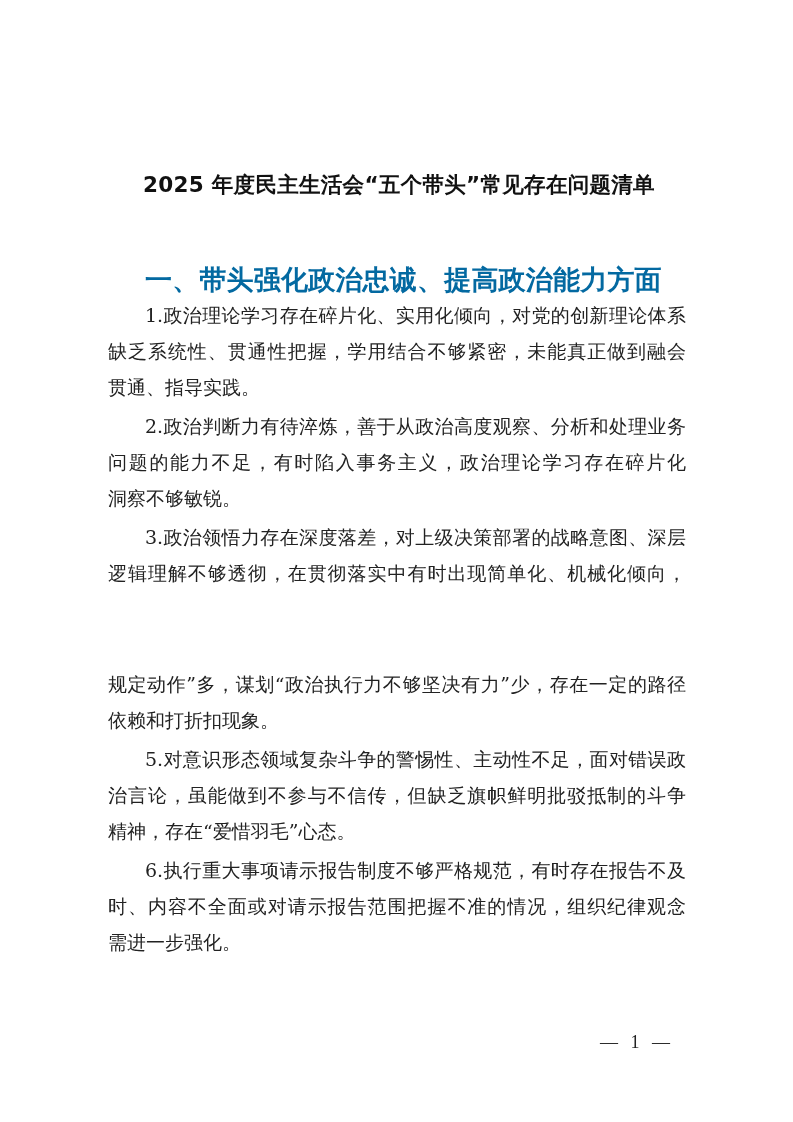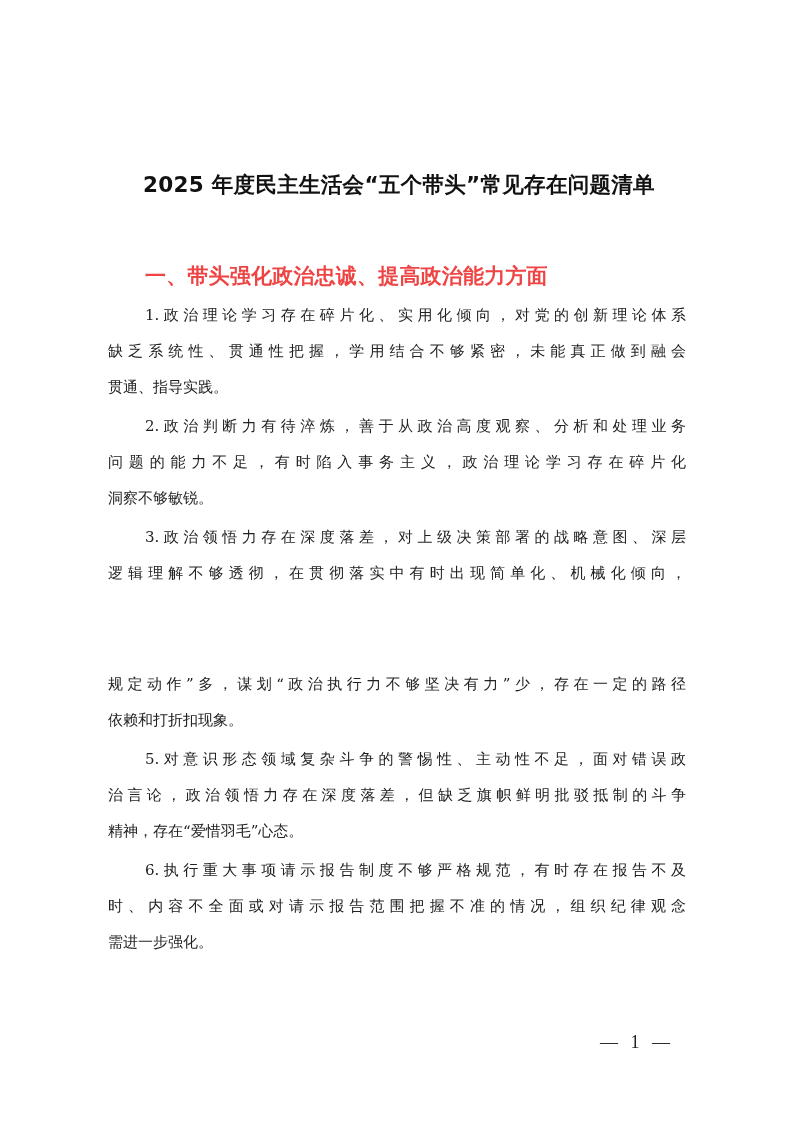--- a/index.html
+++ b/index.html
@@ -1,23 +1,23 @@
 <!DOCTYPE html>
 <html><head>
   <meta charset="utf-8">
   <style>
     html, body { margin: 0; padding: 0; background: #ffffff; }
     body { width: 793px; height: 1122px; position: relative; overflow: hidden;
            font-family: "DejaVu Serif", "Liberation Serif", serif; color: #1a1a1a; }
     .page { position: absolute; left: 0; top: 0; width: 793px; height: 1122px; }
     .title { position: absolute; left: 107px; top: 170px; font-size: 21.5px; font-weight: bold;
              font-family: "DejaVu Sans", "Liberation Sans", sans-serif; white-space: nowrap; letter-spacing: 0.3px; color:#111;margin-left:36px; }
-    .heading { position: absolute; left: 145px; top: 262px; font-size: 21px; font-weight: bold;
-               font-family: "DejaVu Sans", "Liberation Sans", sans-serif; white-space: nowrap; color:#ef4444; letter-spacing: 0.2px; }
-    .line { position: absolute; left: 108px; width: 578px; font-size: 15px; line-height: 26px; height: 26px;
+    .heading { position: absolute; left: 145px; top: 262px; font-size: 27px; font-weight: bold;
+               font-family: "DejaVu Sans", "Liberation Sans", sans-serif; white-space: nowrap; color:#0369a1; letter-spacing: 0.2px; }
+    .line { position: absolute; left: 108px; width: 578px; font-size: 19px; line-height: 26px; height: 26px;
             white-space: nowrap; text-align: justify; text-align-last: justify; letter-spacing: 0; color:#222; }
     .line.last { text-align-last: left; }
     .line.indent { left: 145px; width: 541px; }
     .pagenum { position: absolute; left: 600px; top: 1032px; font-size: 18px; white-space: nowrap; color:#222;
                font-family: "Liberation Serif", serif; letter-spacing: 4px; }
   </style>
 </head>
 <body>
 
 <div class="page">
@@ -32,21 +32,21 @@
   <div class="line" style="top:449px">问题的能力不足，有时陷入事务主义，政治理论学习存在碎片化</div>
   <div class="line last" style="top:485px">洞察不够敏锐。</div>
 
   <div class="line indent" style="top:524px">3.政治领悟力存在深度落差，对上级决策部署的战略意图、深层</div>
   <div class="line" style="top:560px">逻辑理解不够透彻，在贯彻落实中有时出现简单化、机械化倾向，</div>
 
   <div class="line" style="top:671px">规定动作”多，谋划“政治执行力不够坚决有力”少，存在一定的路径</div>
   <div class="line last" style="top:707px">依赖和打折扣现象。</div>
 
   <div class="line indent" style="top:746px">5.对意识形态领域复杂斗争的警惕性、主动性不足，面对错误政</div>
-  <div class="line" style="top:782px">治言论，政治领悟力存在深度落差，但缺乏旗帜鲜明批驳抵制的斗争</div>
+  <div class="line" style="top:782px">治言论，虽能做到不参与不信传，但缺乏旗帜鲜明批驳抵制的斗争</div>
   <div class="line last" style="top:818px">精神，存在“爱惜羽毛”心态。</div>
 
   <div class="line indent" style="top:857px">6.执行重大事项请示报告制度不够严格规范，有时存在报告不及</div>
   <div class="line" style="top:893px">时、内容不全面或对请示报告范围把握不准的情况，组织纪律观念</div>
   <div class="line last" style="top:929px">需进一步强化。</div>
 
   <div class="pagenum">— 1 —</div>
 </div>
 
 </body></html>

